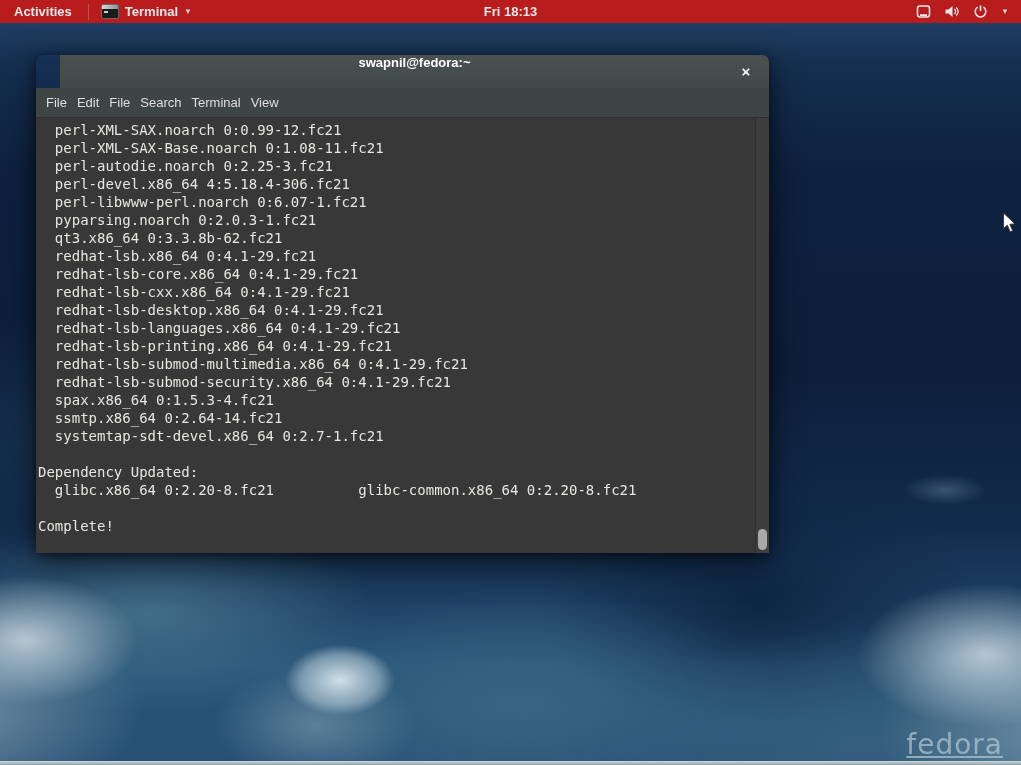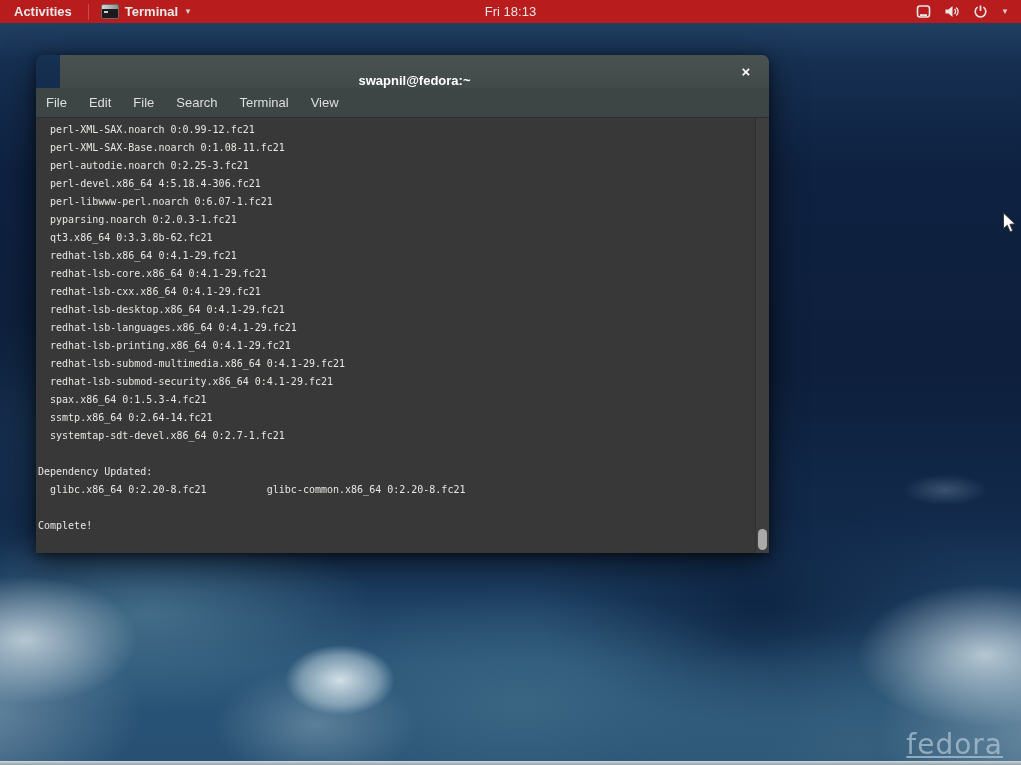--- a/index.html
+++ b/index.html
@@ -44,49 +44,49 @@
   }
   .tb-left{display:flex; align-items:center; height:100%;}
   .activities{padding:0 14px; height:100%; display:flex; align-items:center; font-weight:600;}
   .tb-sep{width:1px; height:16px; background:rgba(255,255,255,0.22); margin:0 2px;}
   .app-btn{display:flex; align-items:center; gap:6px; padding:0 10px; height:100%; font-weight:600;}
   .term-glyph{width:16px; height:13px; background:#1b1b1b; border:1px solid #6a6a6a; border-radius:2px; position:relative; overflow:hidden;}
   .term-glyph::before{content:""; position:absolute; top:0; left:0; right:0; height:4px;
     background:linear-gradient(90deg,#d8d8d8,#8f8f8f);}
   .term-glyph::after{content:""; position:absolute; left:2px; top:6px; width:4px; height:2px; background:#cfcfcf;}
   .chev{font-size:8px; color:#cfcfcf;}
-  .clock{position:absolute; left:0; right:0; text-align:center; font-weight:400; pointer-events:none;}
+  .clock{position:absolute; left:0; right:0; text-align:center; font-weight:700; pointer-events:none;}
   .tb-right{margin-left:auto; display:flex; align-items:center; gap:13px; padding:0 12px; height:100%;}
   .tb-right svg{display:block;}
   
   .window{
     position:absolute; left:36px; top:55px; width:733px; height:498px;
     border-radius:7px 7px 0 0; overflow:hidden;
     box-shadow:0 10px 34px rgba(0,0,0,0.6), 0 2px 8px rgba(0,0,0,0.45);
   }
   .titlebar{
     height:33px; background:linear-gradient(180deg,#4a5151,#424949);
-    display:flex; align-items:flex-end; justify-content:center; position:relative;
+    display:flex; align-items:flex-start; justify-content:center; position:relative;
     color:#ffffff; font-weight:bold; font-size:13px;margin-left:24px;
   }
   .close-btn{
     position:absolute; right:10px; top:0; bottom:0; width:26px;
     display:flex; align-items:center; justify-content:center;
     color:#ffffff; font-weight:bold; font-size:15px;
   }
   .menubar{
     height:29px; background:#3e4545; border-bottom:1px solid #2a2f2f;
-    display:flex; align-items:center; gap:22px; padding-left:10px;
+    display:flex; align-items:center; gap:10px; padding-left:10px;
     color:#dfdfdf; font-size:13px;
   }
   .menu-item{cursor:default;}
   .term-body{
     position:relative; height:435px; background:#383838;
     font-family:"DejaVu Sans Mono", monospace;
-    font-size:10px; line-height:18px; color:#e6e6e2;
+    font-size:14px; line-height:18px; color:#e6e6e2;
     padding:3px 0 5px 2px; box-sizing:border-box;
   }
   .term-output{margin:0; white-space:pre; font:inherit;}
   .prompt-line{white-space:pre; display:flex; align-items:center;}
   .cursor-block{display:inline-block; width:9px; height:16px; background:#cfcfcf; margin-left:0px;}
   .scroll-track{
     position:absolute; top:0; right:0; bottom:0; width:13px;
     background:#3e3e3e; border-left:1px solid #2f2f2f;
   }
   .scroll-thumb{

